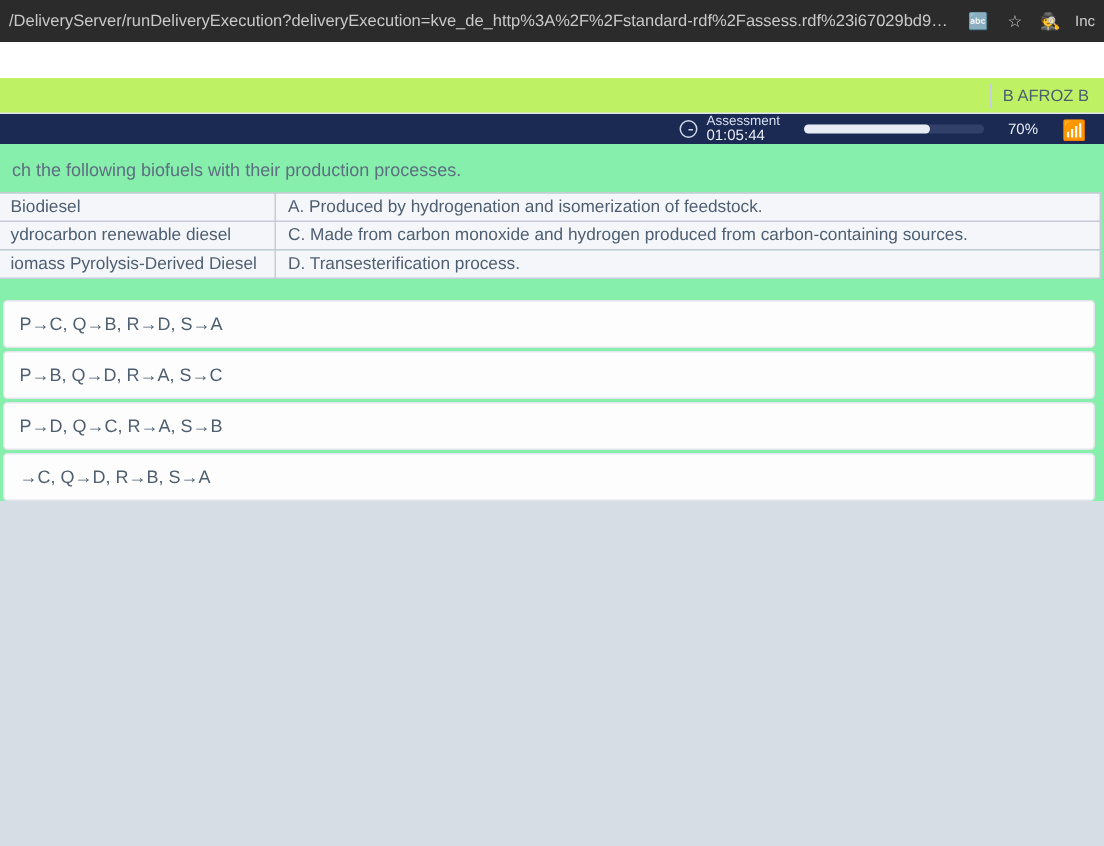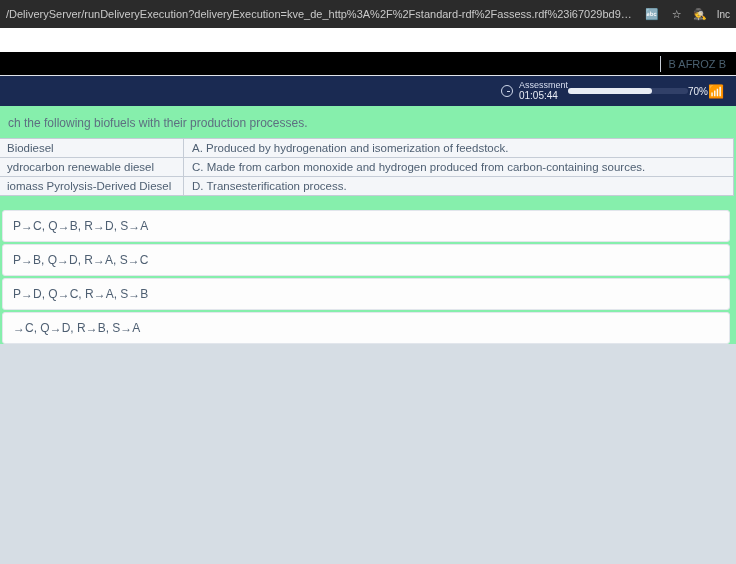--- a/index.html
+++ b/index.html
@@ -27,33 +27,33 @@
   .page {
     position:absolute; left:0; right:0; top:28px; bottom:0;
     background:#d6dde4;
     overflow:hidden;
   }
 
   .white-top { background:#fff; height:24px; }
 
   
   .user-strip {
-    height: 24px; background:#000000;
+    height: 24px; background:#bef264;
     display:flex; justify-content:flex-end; align-items:center;
     padding-right:10px; color:#4a6070; font-size:11px;
     border-bottom:1px solid #e0e4ea;
   }
   .user-strip .divider { width:1px; height:16px; background:#c8cfd8; margin-right:8px;}
 
   
   .navy {
-    height: 30px; background:#1a2a52;
+    height: 20px; background:#1a2a52;
     display:flex; justify-content:flex-end; align-items:center;
     color:#e8ecf4; font-size:10px;
-    padding-right:14px; 
+    padding-right:14px; gap:16px;
   }
   .navy .clock { display:flex; align-items:center; gap:6px; }
   .navy .clock-ico { width:12px;height:12px;border:1.5px solid #cfd8ea;border-radius:50%; position:relative;}
   .navy .clock-ico::after{content:"";position:absolute;left:50%;top:50%;width:3px;height:1px;background:#cfd8ea;}
   .navy .clock-txt { line-height:1.1; }
   .navy .clock-txt div:first-child{font-size:9px;color:#d7def0;}
   .navy .prog { width:120px; height:6px; background:#314068; border-radius:3px; position:relative; }
   .navy .prog-fill{ position:absolute; left:0; top:0; bottom:0; border-radius:3px; background:#e8ecf4; }
   .navy .pct { font-size:10px; }
   .navy .wifi { width:14px; color:#e8ecf4; font-size:13px; }

